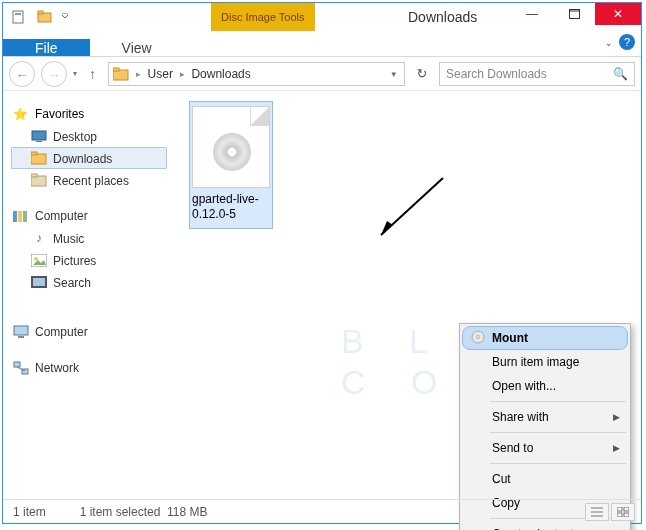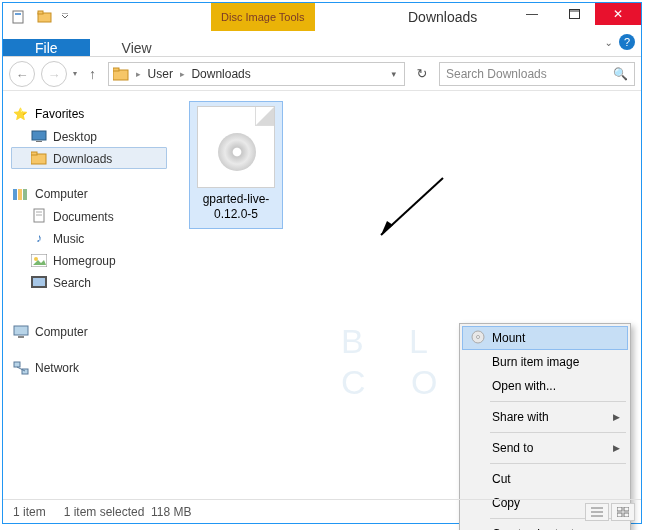--- a/index.html
+++ b/index.html
@@ -42,40 +42,40 @@
   .body { display:flex; height: calc(100% - 28px - 26px - 34px - 24px); }
   .nav { width: 168px; padding: 12px 4px 4px 8px; font-size:12px; color:#333;}
   .nav .hdr { display:flex; align-items:center; gap:6px; padding:3px 2px; }
   .nav .hdr.fav { color:#000;}
   .nav .item { display:flex; align-items:flex-end; gap:6px; padding:3px 2px 3px 20px;}
   .nav .item.sel { background:#e6eef7; border:1px solid #aac8e8; border-radius:1px; padding:2px 1px 2px 19px;}
   .nav .spacer { height:14px;}
   .licon { width:16px; height:16px; display:flex; align-items:center; justify-content:center;}
 
   .content { flex:1; position:relative; padding-top:10px; padding-left:18px;}
-  .filewrap { width:94px; text-align:center;}
+  .filewrap { width:84px; }
   .filesel { border:1px solid #8ebdf0; background:#d8e9fb; padding:4px 2px 6px;}
   .thumb { width:78px; height:82px; margin:0 auto 4px; background:#fff; border:1px solid #d0d0d0; position:relative;}
   .thumb::after { content:""; position:absolute; right:0; top:0; width:18px; height:18px; background:linear-gradient(135deg,#fff 48%, #d9d9d9 52%); border-left:1px solid #dcdcdc; border-bottom:1px solid #dcdcdc;}
   .disc { width:38px; height:38px; border-radius:50%; background: radial-gradient(circle,#fff 0 14%, #c8c8c8 18%, #e9e9e9 45%, #cfcfcf 70%, #e3e3e3 100%); position:absolute; left:20px; top:26px;}
   .fname { font-size:12px; line-height:1.25;}
 
   .watermark { position:absolute; left:170px; top:230px; font-size:34px; letter-spacing:18px; color:rgba(120,170,210,0.18); font-weight:300; white-space:pre; line-height:1.2;}
 
   
   .ctxmenu { position:absolute; left:288px; top:232px; width:172px; background:#f2f2f2; border:1px solid #b6b6b6; box-shadow:3px 3px 6px rgba(0,0,0,0.25); font-size:12px; padding:2px;}
   .ctxmenu .row { height:24px; display:flex; align-items:center; padding-left:30px; position:relative;}
   .ctxmenu .row.sel { background:#c6def5; border:1px solid #8ebdf0; padding-left:29px;}
   .ctxmenu .row .ricon { position:absolute; left:6px; width:18px; text-align:center;}
-  .ctxmenu .row.bold { font-weight:400;}
+  .ctxmenu .row.bold { font-weight:700;border-radius:8px;}
   .ctxmenu .sep { height:1px; background:#d4d4d4; margin:3px 2px 3px 28px;}
   .ctxmenu .arrow { position:absolute; right:8px; font-size:9px; color:#555;}
 
   
-  .status { height:24px; border-top:1px solid #e0e0e0; display:flex; align-items:center; font-size:12px; color:#555; padding:0 10px; gap:18px; position:relative;}
+  .status { height:24px; border-top:1px solid #e0e0e0; display:flex; align-items:center; font-size:12px; color:#555; padding:0 10px; gap:34px; position:relative;}
   .viewbtns { position:absolute; right:6px; display:flex; gap:2px;}
   .viewbtn { width:24px; height:18px; border:1px solid #ccc; display:flex; align-items:center; justify-content:center; font-size:11px; color:#666; background:#f5f5f5;}
 
   
   .anno { position:absolute; left:360px; top:170px; pointer-events:none;}
 </style>
 </head>
 <body>
 
 <div class="window">
@@ -166,54 +166,53 @@
         </div>
       <div class="item sel">
           <span class="licon">
             <svg width="16" height="14">
               <rect x="0" y="3" width="15" height="10" fill="#f6c667" stroke="#c78f25"></rect>
               <rect x="0" y="1" width="6" height="3" fill="#f6c667" stroke="#c78f25"></rect>
             </svg>
           </span>
           <span>Downloads</span>
         </div>
+      <div class="item">
+          <span class="licon">
+            <svg width="16" height="14">
+              <rect x="0" y="3" width="15" height="10" fill="#e6d9b8" stroke="#b59f6a"></rect>
+              <rect x="0" y="1" width="6" height="3" fill="#e6d9b8" stroke="#b59f6a"></rect>
+            </svg>
+          </span>
+          <span>Recent places</span>
+        </div>
       <div class="spacer"></div>
       <div class="hdr">
           <span class="licon">
             <svg width="16" height="14">
               <rect x="0" y="2" width="4" height="11" fill="#5a9bd5"></rect>
               <rect x="5" y="2" width="4" height="11" fill="#f6c667"></rect>
               <rect x="10" y="2" width="4" height="11" fill="#8fbc8f"></rect>
             </svg>
           </span>
           <span>Computer</span>
-        </div>
-      <div class="item">
-          <span class="licon">
-            <svg width="14" height="16">
-              <rect x="2" y="1" width="10" height="13" fill="#fff" stroke="#888"></rect>
-              <line x1="4" y1="4" x2="10" y2="4" stroke="#aaa"></line>
-              <line x1="4" y1="7" x2="10" y2="7" stroke="#aaa"></line>
-            </svg>
-          </span>
-          <span>Documents</span>
         </div>
       <div class="item">
           <span class="licon" style="color:#3a79c0">♪</span>
           <span>Music</span>
         </div>
       <div class="item">
           <span class="licon">
             <svg width="16" height="13">
               <rect x="0" y="0" width="16" height="13" fill="#fff" stroke="#888"></rect>
               <circle cx="5" cy="5" r="2" fill="#f2c94c"></circle>
               <path d="M2 11 L7 6 L10 9 L13 6 L15 11 Z" fill="#7ab86f"></path>
             </svg>
           </span>
-          <span>Homegroup</span>
+          <span>Pictures</span>
         </div>
       <div class="item">
           <span class="licon">
             <svg width="16" height="12">
               <rect x="0" y="0" width="16" height="12" fill="#555"></rect>
               <rect x="2" y="2" width="12" height="8" fill="#a8c8e8"></rect>
             </svg>
           </span>
           <span>Search</span>
         </div>

